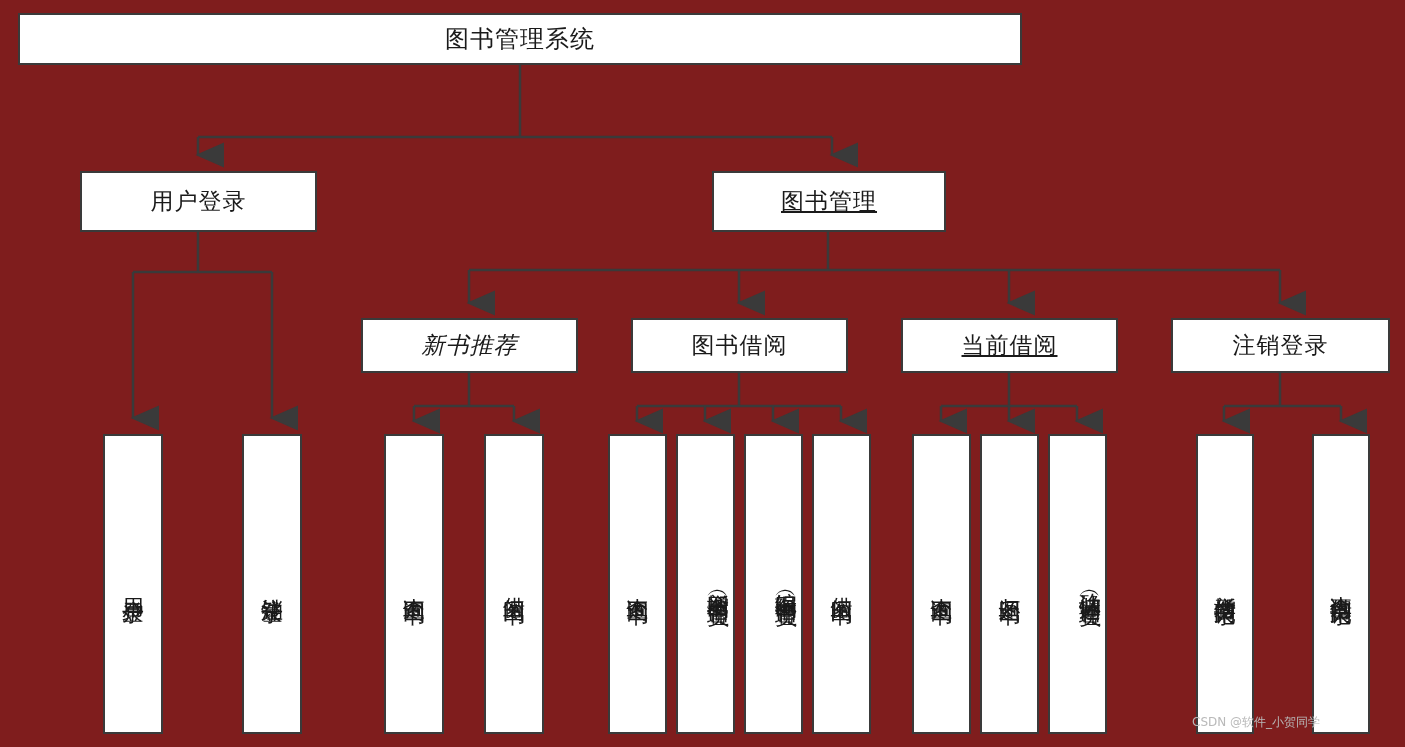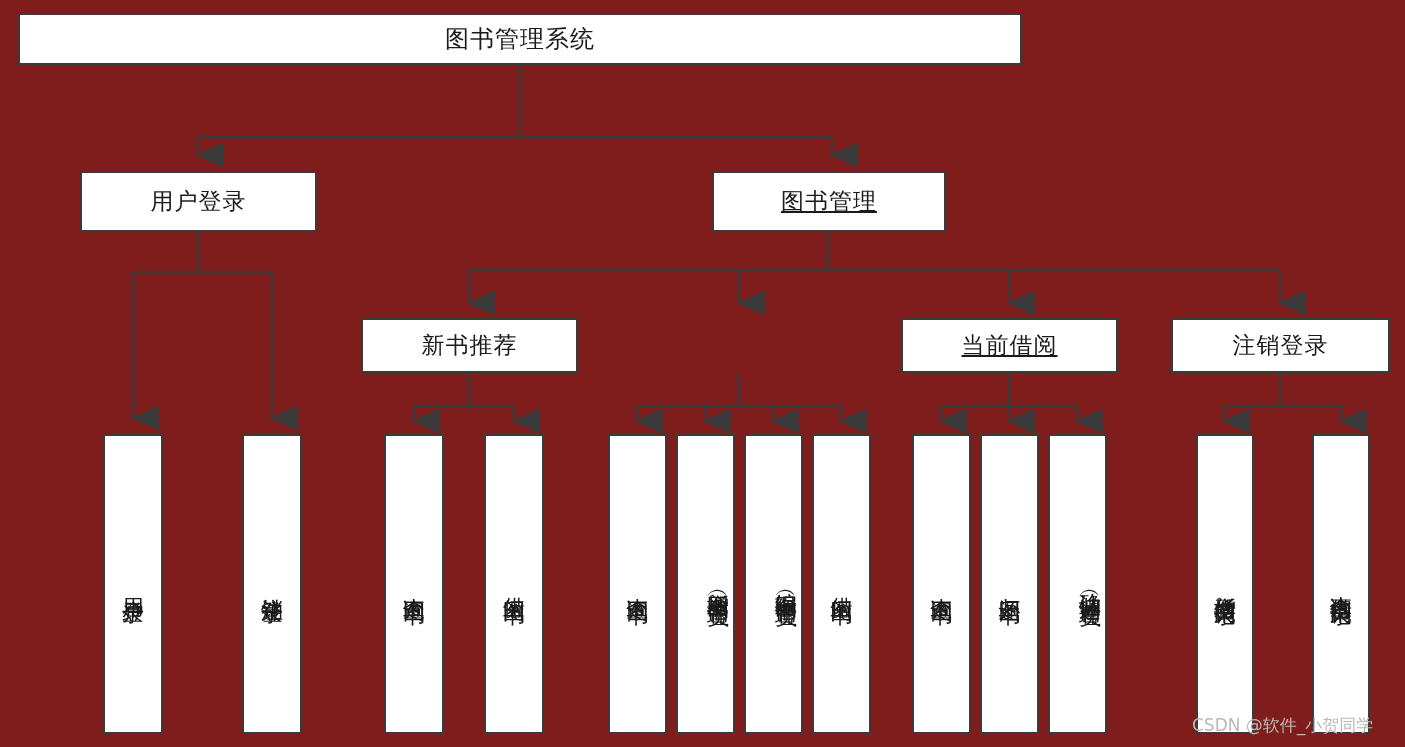--- a/index.html
+++ b/index.html
@@ -57,21 +57,21 @@
   }
   .node.vert .vlabel {
     writing-mode: vertical-rl;
     text-orientation: upright;
     white-space: nowrap;
   }
   #watermark {
     position: absolute;
     left: 1192px;
     top: 714px;
-    font-size: 17px;
+    font-size: 12px;
     color: #b9b9b9;
     white-space: nowrap;
     font-family: "DejaVu Sans", "Liberation Sans", sans-serif;
   }
 </style>
 </head>
 <body>
 
 <div id="canvas">
 
@@ -129,22 +129,25 @@
     <span>图书管理系统</span>
   </div>
 
   <div class="node horiz" style="left:80px; top:171px; width:237px; height:61px;">
     <span>用户登录</span>
   </div>
   <div class="node horiz" style="left:712px; top:171px; width:234px; height:61px;text-decoration:underline;">
     <span>图书管理</span>
   </div>
 
-  <div class="node horiz" style="left:361px; top:318px; width:217px; height:55px;">
+  <div class="node horiz" style="left:361px; top:318px; width:217px; height:55px;font-style:italic;">
     <span>新书推荐</span>
+  </div>
+  <div class="node horiz" style="left:631px; top:318px; width:217px; height:55px;">
+    <span>图书借阅</span>
   </div>
   <div class="node horiz" style="left:901px; top:318px; width:217px; height:55px;text-decoration:underline;">
     <span>当前借阅</span>
   </div>
   <div class="node horiz" style="left:1171px; top:318px; width:219px; height:55px;">
     <span>注销登录</span>
   </div>
 
   <div class="node vert" style="left:103px; top:434px; width:60px; height:300px;">
     <span class="vlabel">用户登录</span>

